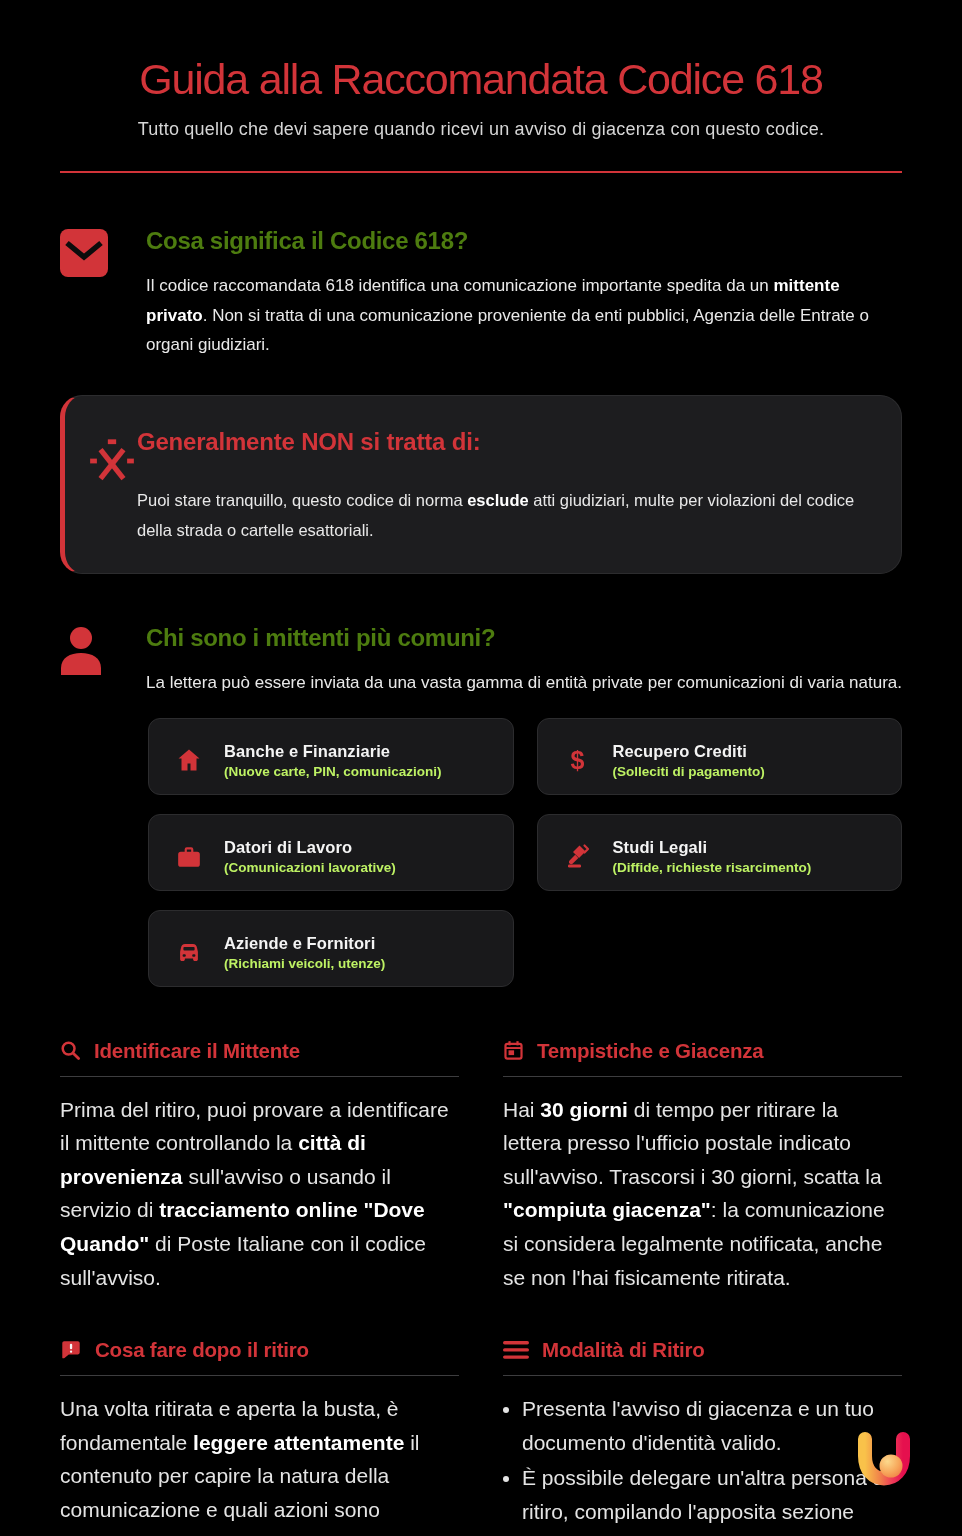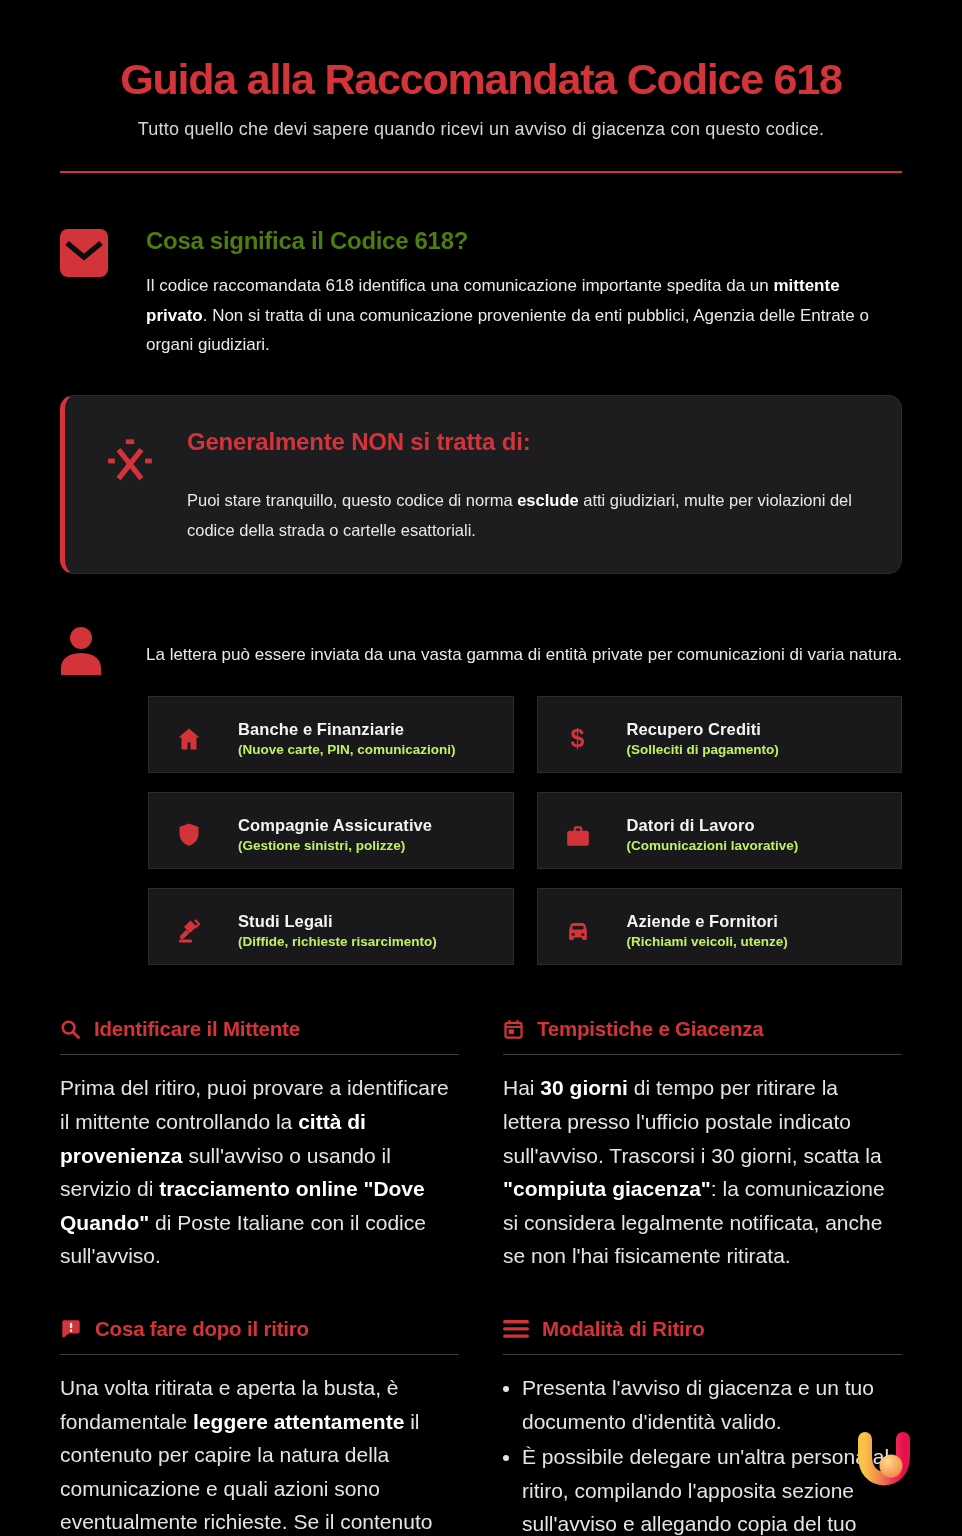--- a/index.html
+++ b/index.html
@@ -6,51 +6,51 @@
   html,body { background:#000; }
   body {
     width:962px; height:1536px; position:relative; overflow:hidden;
     font-family:"Liberation Sans", sans-serif; color:#e9e9e9;
   }
   .page { padding:56px 60px 0 60px; }
 
   
   .hdr { text-align:center; }
   .hdr h1 {
-    color:#d23439; font-size:43px; font-weight:700; letter-spacing:-1.2px; line-height:1.1;
+    color:#d23439; font-size:43px; font-weight:400; letter-spacing:-1.2px; line-height:1.1;
   }
   .hdr .sub { margin-top:16px; color:#d6d6d6; font-size:18px; letter-spacing:.2px; }
   .hdr .rule { margin-top:31px; height:2px; background:#d23439; border:none; }
 
   
   .sec { display:flex; gap:38px; }
   .sec.meaning { margin-top:54px; }
   .sec.senders { margin-top:50px; }
   .sec .big-ic { flex:0 0 48px; padding-top:2px; }
   .sec h2 { color:#4d7c0f; font-size:24px; font-weight:800; letter-spacing:-.3px; }
   .sec p.lead { margin-top:16px; font-size:17px; line-height:1.72; color:#e9e9e9; }
   b { color:#ffffff; }
 
   .env-box { width:48px; height:48px; background:#d23439; border-radius:8px;
              display:flex; align-items:flex-start; justify-content:center; }
 
   
   .callout {
     margin-top:36px; background:#1d1d1f; border:1px solid #2c2c2e; border-left:5px solid #d23439;
-    border-radius:14px; padding:32px 40px 28px 40px; display:flex; gap:32px;
+    border-radius:22px; padding:32px 40px 28px 22px; display:flex; 
   }
   .callout .big-ic { flex:0 0 50px; padding-top:8px; }
   .callout h2 { color:#d23439; font-size:24px; font-weight:800; letter-spacing:-.2px; }
   .callout p { margin-top:30px; font-size:16.5px; line-height:1.8; color:#e8e8e8; }
 
   
   .cards { margin:20px 0 0 88px; display:grid; grid-template-columns:1fr 1fr; gap:19px 23px; }
   .card {
-    background:#19191b; border:1px solid #2c2c2e; border-radius:0; min-height:77px;
-    display:flex; align-items:center; gap:36px; padding:20px 14px 12px 27px;
+    background:#19191b; border:1px solid #2c2c2e; border-radius:12px; min-height:77px;
+    display:flex; align-items:center; gap:22px; padding:20px 14px 12px 27px;
   }
   .card .c-ic { flex:0 0 26px; display:flex; justify-content:center; }
   .card .t { font-size:16.5px; font-weight:700; color:#f4f4f4; letter-spacing:.1px; }
   .card .s { margin-top:3px; font-size:13.5px; font-weight:700; color:#bef264; }
   .glyph-ic { font-size:25px; font-weight:800; color:#d23439; line-height:1; }
 
   
   .info-grid { margin-top:52px; display:grid; grid-template-columns:1fr 1fr; column-gap:38px; row-gap:46px;gap:44px; }
   .info h3 {
     display:flex; align-items:center; gap:13px; color:#d23439;
@@ -113,20 +113,21 @@
   </div>
 
   <div class="sec senders">
     <div class="big-ic">
       <svg width="44" height="50" viewBox="0 0 44 50">
         <circle cx="21" cy="12" r="11" fill="#d23439"></circle>
         <path d="M1 49 v-7 c0 -10 9 -15 20 -15 s20 5 20 15 v7 z" fill="#d23439"></path>
       </svg>
     </div>
     <div>
+      <h2>Chi sono i mittenti più comuni?</h2>
       <p class="lead">La lettera può essere inviata da una vasta gamma di entità private per comunicazioni di varia natura.</p>
     </div>
   </div>
 
   <div class="cards">
 
     <div class="card">
       <div class="c-ic">
         <svg width="26" height="26" viewBox="0 0 26 26">
           <path d="M13 2.5 L2.5 11.5 h3 V23.5 h6 v-7 h3 v7 h6 V11.5 h3 z" fill="#d23439"></path>
@@ -141,31 +142,20 @@
     <div class="card">
       <div class="c-ic">
         <span class="glyph-ic">$</span>
       </div>
       <div>
         <div class="t">Recupero Crediti</div>
         <div class="s">(Solleciti di pagamento)</div>
       </div>
     </div>
 
-    <div class="card">
-      <div class="c-ic">
-        <svg width="26" height="26" viewBox="0 0 26 26">
-          <path d="M13 1.5 l9.5 3.4 v6.6 c0 6 -4 10.4 -9.5 12.3 C7.5 21.9 3.5 17.5 3.5 11.5 V4.9 z" fill="#d23439"></path>
-        </svg>
-      </div>
-      <div>
-        <div class="t">Compagnie Assicurative</div>
-        <div class="s">(Gestione sinistri, polizze)</div>
-      </div>
-    </div>
 
     <div class="card">
       <div class="c-ic">
         <svg width="26" height="26" viewBox="0 0 24 24">
           <path fill-rule="evenodd" d="M10 4 h4 a2 2 0 0 1 2 2 v2 h3.5 A2.5 2.5 0 0 1 22 10.5 v9 A2.5 2.5 0 0 1 19.5 22 h-15 A2.5 2.5 0 0 1 2 19.5 v-9 A2.5 2.5 0 0 1 4.5 8 H8 V6 a2 2 0 0 1 2 -2 z M10 6 v2 h4 V6 z" fill="#d23439"></path>
         </svg>
       </div>
       <div>
         <div class="t">Datori di Lavoro</div>
         <div class="s">(Comunicazioni lavorative)</div>

